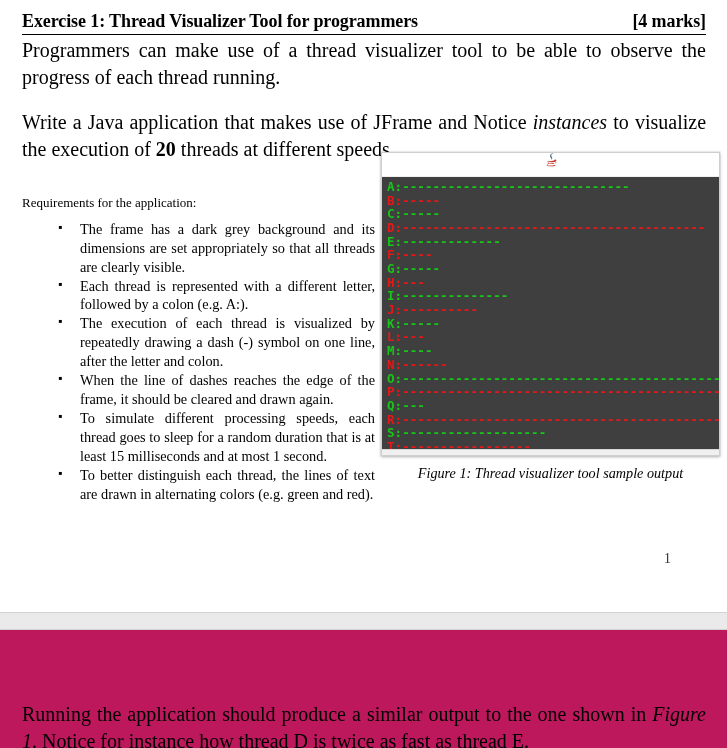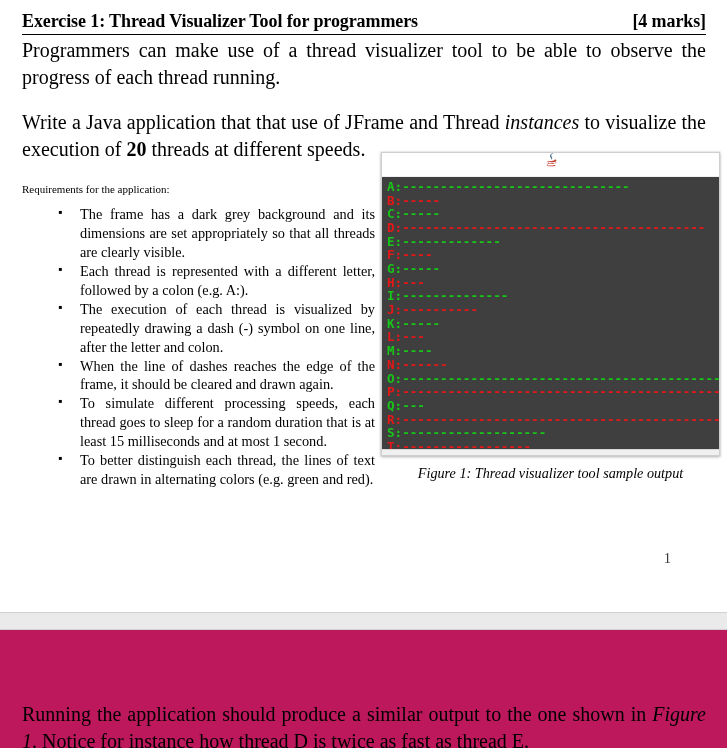--- a/index.html
+++ b/index.html
@@ -51,23 +51,23 @@
     line-height: 1.33;
     margin: 2px 0 0 0;
     text-align: justify;
     text-justify: inter-word;
   }
   p.para.spaced { margin-top: 19px; }
   p.para .it { font-style: italic; }
   p.para .bd { font-weight: bold; }
 
   .req-label {
-    font-size: 11px;
+    font-size: 13px;
     line-height: 1.33;
-    margin: 20px 0 0 0;
+    margin: 32px 0 0 0;
   }
 
   ul.req-list {
     list-style: none;
     margin: 8px;
     padding: 0;
     width: 345px;
   }
   ul.req-list li {
     position: relative;
@@ -218,21 +218,21 @@
 
   <div class="doc-body">
 
     <h1 class="exercise-heading">
       <span>Exercise 1: Thread Visualizer Tool for programmers</span>
       <span class="marks">[4 marks]</span>
     </h1>
 
     <p class="para">Programmers can make use of a thread visualizer tool to be able to observe the progress of each thread running.</p>
 
-    <p class="para spaced"><span>Write a Java application that that use of JFrame and Thread </span><span class="it">instances</span><span> to visualize the execution of </span><span class="bd">20</span><span> threads at different speeds.</span></p>
+    <p class="para spaced"><span>Write a Java application that makes use of JFrame and Notice </span><span class="it">instances</span><span> to visualize the execution of </span><span class="bd">20</span><span> threads at different speeds.</span></p>
 
     <p class="req-label">Requirements for the application:</p>
 
     <ul class="req-list">
       <li>The frame has a dark grey background and its dimensions are set appropriately so that all threads are clearly visible.</li>
       <li>Each thread is represented with a different letter, followed by a colon (e.g. A:).</li>
       <li>The execution of each thread is visualized by repeatedly drawing a dash (-) symbol on one line, after the letter and colon.</li>
       <li>When the line of dashes reaches the edge of the frame, it should be cleared and drawn again.</li>
       <li>To simulate different processing speeds, each thread goes to sleep for a random duration that is at least 15 milliseconds and at most 1 second.</li>
       <li>To better distinguish each thread, the lines of text are drawn in alternating colors (e.g. green and red).</li>

